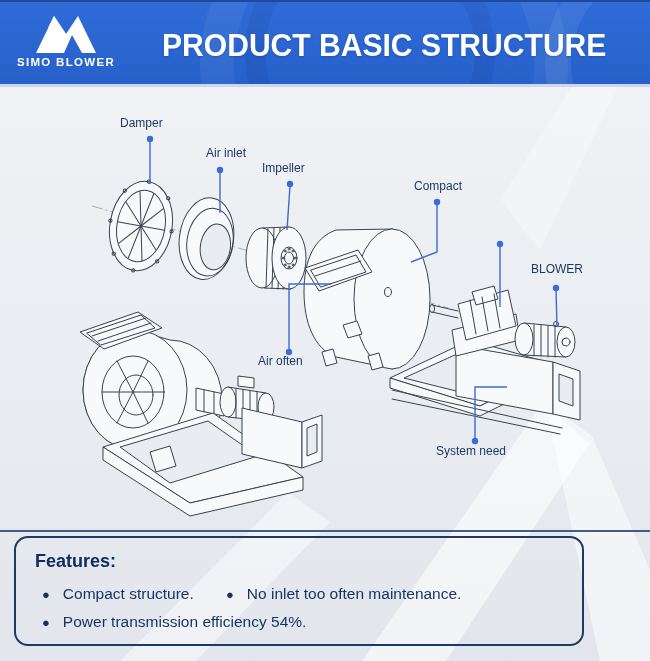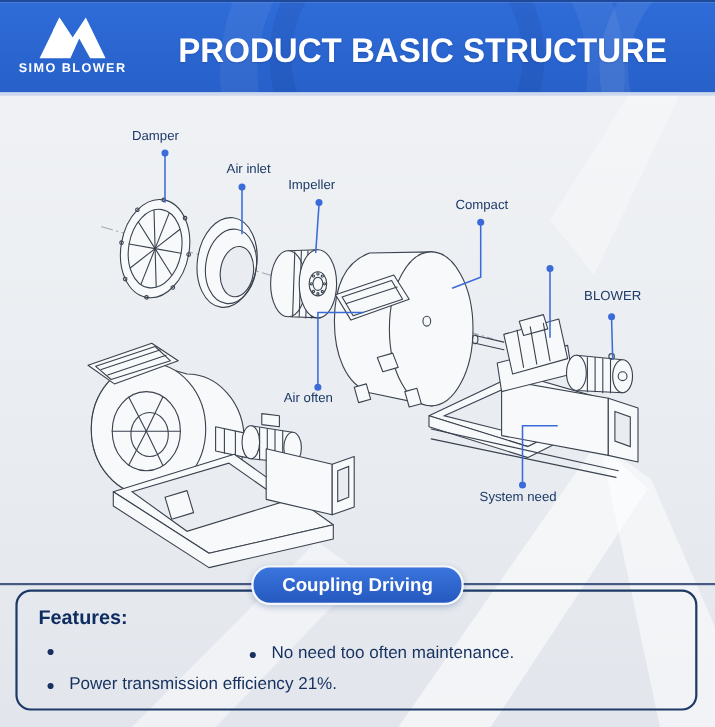--- a/index.html
+++ b/index.html
@@ -25,21 +25,21 @@
   
   .diagram-svg{position:absolute;left:0;top:0;z-index:1;}
   .part-label{position:absolute;color:#1c3a66;font-size:12px;z-index:2;white-space:nowrap;}
   
   .divider{position:absolute;left:0;top:530px;width:650px;height:1.5px;background:#2a3f6e;opacity:.85;z-index:2;}
   .badge{position:absolute;left:50%;top:514px;transform:translateX(-50%);z-index:3;
          background:linear-gradient(180deg,#3a74dd,#2559bf);color:#fff;font-size:17px;font-weight:bold;
          padding:6px 26px;border-radius:17px;border:2px solid rgba(255,255,255,.95);
          box-shadow:0 2px 6px rgba(25,60,130,.28);white-space:nowrap;}
   
-  .features{position:absolute;left:14px;top:536px;width:620px;height:110px;z-index:2;
+  .features{position:absolute;left:14px;top:536px;width:570px;height:110px;z-index:2;
             border:2px solid #1d3a66;border-radius:14px;box-sizing:border-box;background:transparent;}
   .features-heading{position:absolute;left:19px;top:13px;font-size:18px;font-weight:bold;color:#0f2d60;}
   .feature-item{position:absolute;display:flex;align-items:center;font-size:15.5px;color:#16315f;white-space:nowrap;}
   .feature-item .bullet{font-size:13px;margin-right:13px;color:#16315f;line-height:1;}
   .fi-1{left:26px;top:47px;} .fi-2{left:210px;top:47px;} .fi-3{left:26px;top:75px;}
   
   .ln{fill:none;stroke:#39424e;stroke-width:1;stroke-linejoin:round;stroke-linecap:round;}
   .fillw{fill:#f8f9fb;stroke:#39424e;stroke-width:1;stroke-linejoin:round;}
   .hole{fill:#e9ecf0;stroke:#39424e;stroke-width:1;}
   .leader{fill:none;stroke:#3a6bd8;stroke-width:1.4;}
@@ -235,34 +235,34 @@
 
   <div class="part-label" style="left:120px;top:116px">Damper</div>
   <div class="part-label" style="left:206px;top:146px">Air inlet</div>
   <div class="part-label" style="left:262px;top:161px">Impeller</div>
   <div class="part-label" style="left:414px;top:179px">Compact</div>
   <div class="part-label" style="left:531px;top:262px">BLOWER</div>
   <div class="part-label" style="left:258px;top:354px">Air often</div>
   <div class="part-label" style="left:436px;top:444px">System need</div>
 
   <div class="divider"></div>
-  <div class="badge">Coupling Driving</div>
 
   <section class="features">
     <div class="features-heading">Features:</div>
     <div class="feature-item fi-1">
       <span class="bullet">●</span>
+      <span>Compact structure.</span>
     </div>
     <div class="feature-item fi-2">
       <span class="bullet">●</span>
-      <span>No need too often maintenance.</span>
+      <span>No inlet too often maintenance.</span>
     </div>
     <div class="feature-item fi-3">
       <span class="bullet">●</span>
-      <span>Power transmission efficiency 21%.</span>
+      <span>Power transmission efficiency 54%.</span>
     </div>
   </section>
 
   <header class="header">
     <div class="fan-ring ring1"></div>
     <div class="fan-ring ring2"></div>
     <div class="fan-ring ring3"></div>
     <div class="logo-wrap">
       <svg class="logo-m" width="64" height="42" viewBox="0 0 64 42">
         <path d="M2,41 L20,4 L32,22 L44,4 L62,41 L48,41 L38,23 L30,41 Z" fill="#ffffff"></path>

